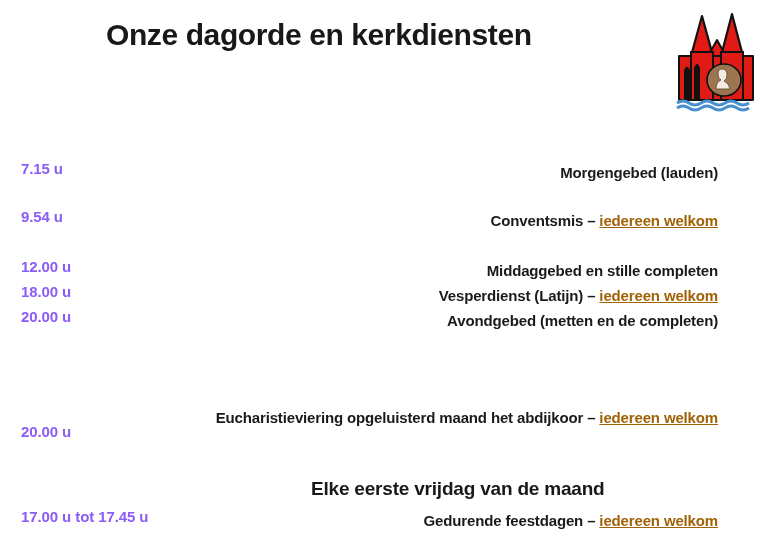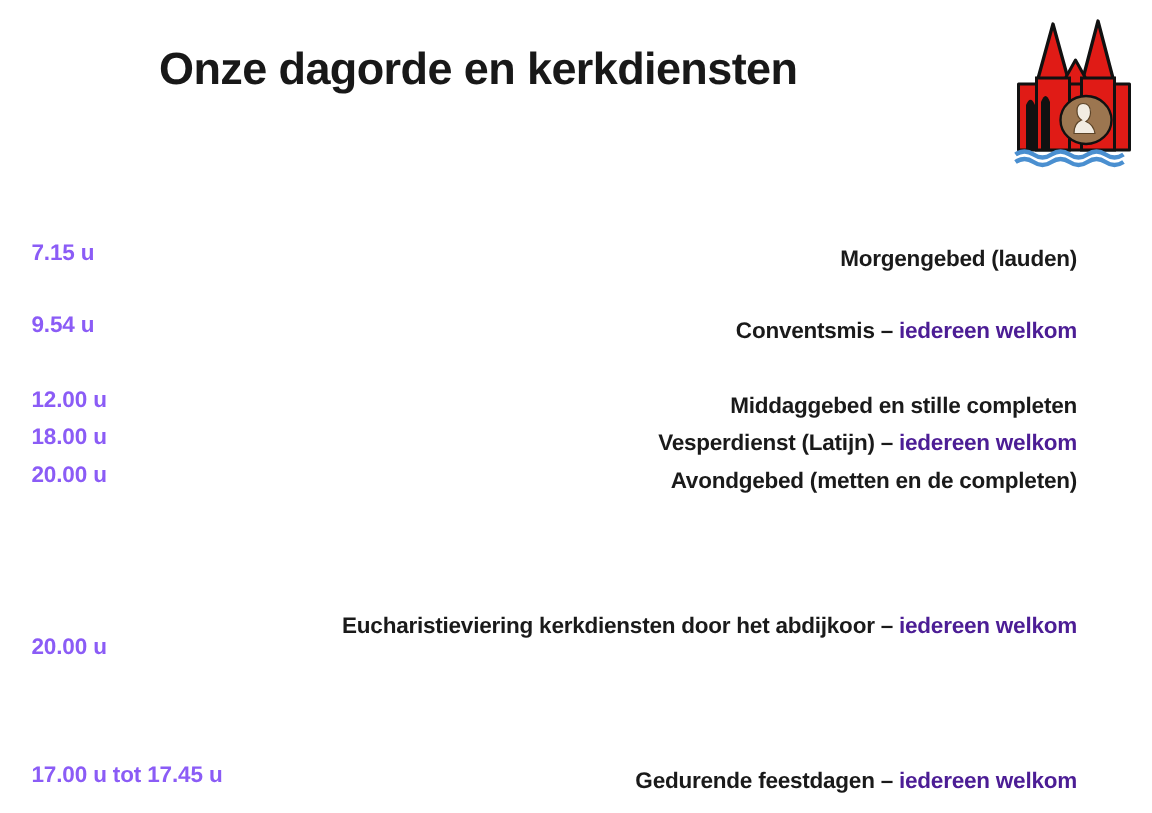--- a/index.html
+++ b/index.html
@@ -18,21 +18,21 @@
     position: relative;
     width: 768px;
     height: 542px;
     background: #ffffff;
   }
 
   
   .title {
     position: absolute;
     left: 106px;
-    top: 30px;
+    top: 18px;
     font-size: 30px;
     font-weight: bold;
     letter-spacing: -0.4px;
     color: #181818;
     white-space: nowrap;
   }
 
   
   .logo {
     position: absolute;
@@ -75,21 +75,21 @@
     position: absolute;
     left: 203px;
     width: 515px;
     font-size: 15px;
     font-weight: bold;
     color: #1a1a1a;
     line-height: 25px;
     letter-spacing: -0.15px;
     text-align: right;
   }
-  .welkom { color: #4c1d95; }
+  .welkom { color: #a16207; text-decoration: underline; }
 
   #row-715  { top: 160px; }
   #row-830  { top: 208px; }
   #row-1200 { top: 258px; }
   #row-1800 { top: 283px; }
   #row-2000 { top: 308px; }
   #row-1000 { top: 405px; }
   #row-1000 .time { top: 18px; }
   #row-1700 { top: 508px; }
 </style>
@@ -148,22 +148,23 @@
   </div>
 
   <div class="row" id="row-2000">
     <span class="time">20.00 u</span>
     <span class="desc"><span>Avondgebed (metten en de completen)</span><span class="welkom"></span></span>
   </div>
 
 
   <div class="row" id="row-1000">
     <span class="time">20.00 u</span>
-    <span class="desc"><span>Eucharistieviering kerkdiensten door het abdijkoor – </span><span class="welkom">iedereen welkom</span></span>
+    <span class="desc"><span>Eucharistieviering opgeluisterd maand het abdijkoor – </span><span class="welkom">iedereen welkom</span></span>
   </div>
 
+  <div class="section-heading" id="head-vrijdag">Elke eerste vrijdag van de maand</div>
 
   <div class="row" id="row-1700">
     <span class="time">17.00 u tot 17.45 u</span>
     <span class="desc"><span>Gedurende feestdagen – </span><span class="welkom">iedereen welkom</span></span>
   </div>
 
 </div>
 
 </body></html>

